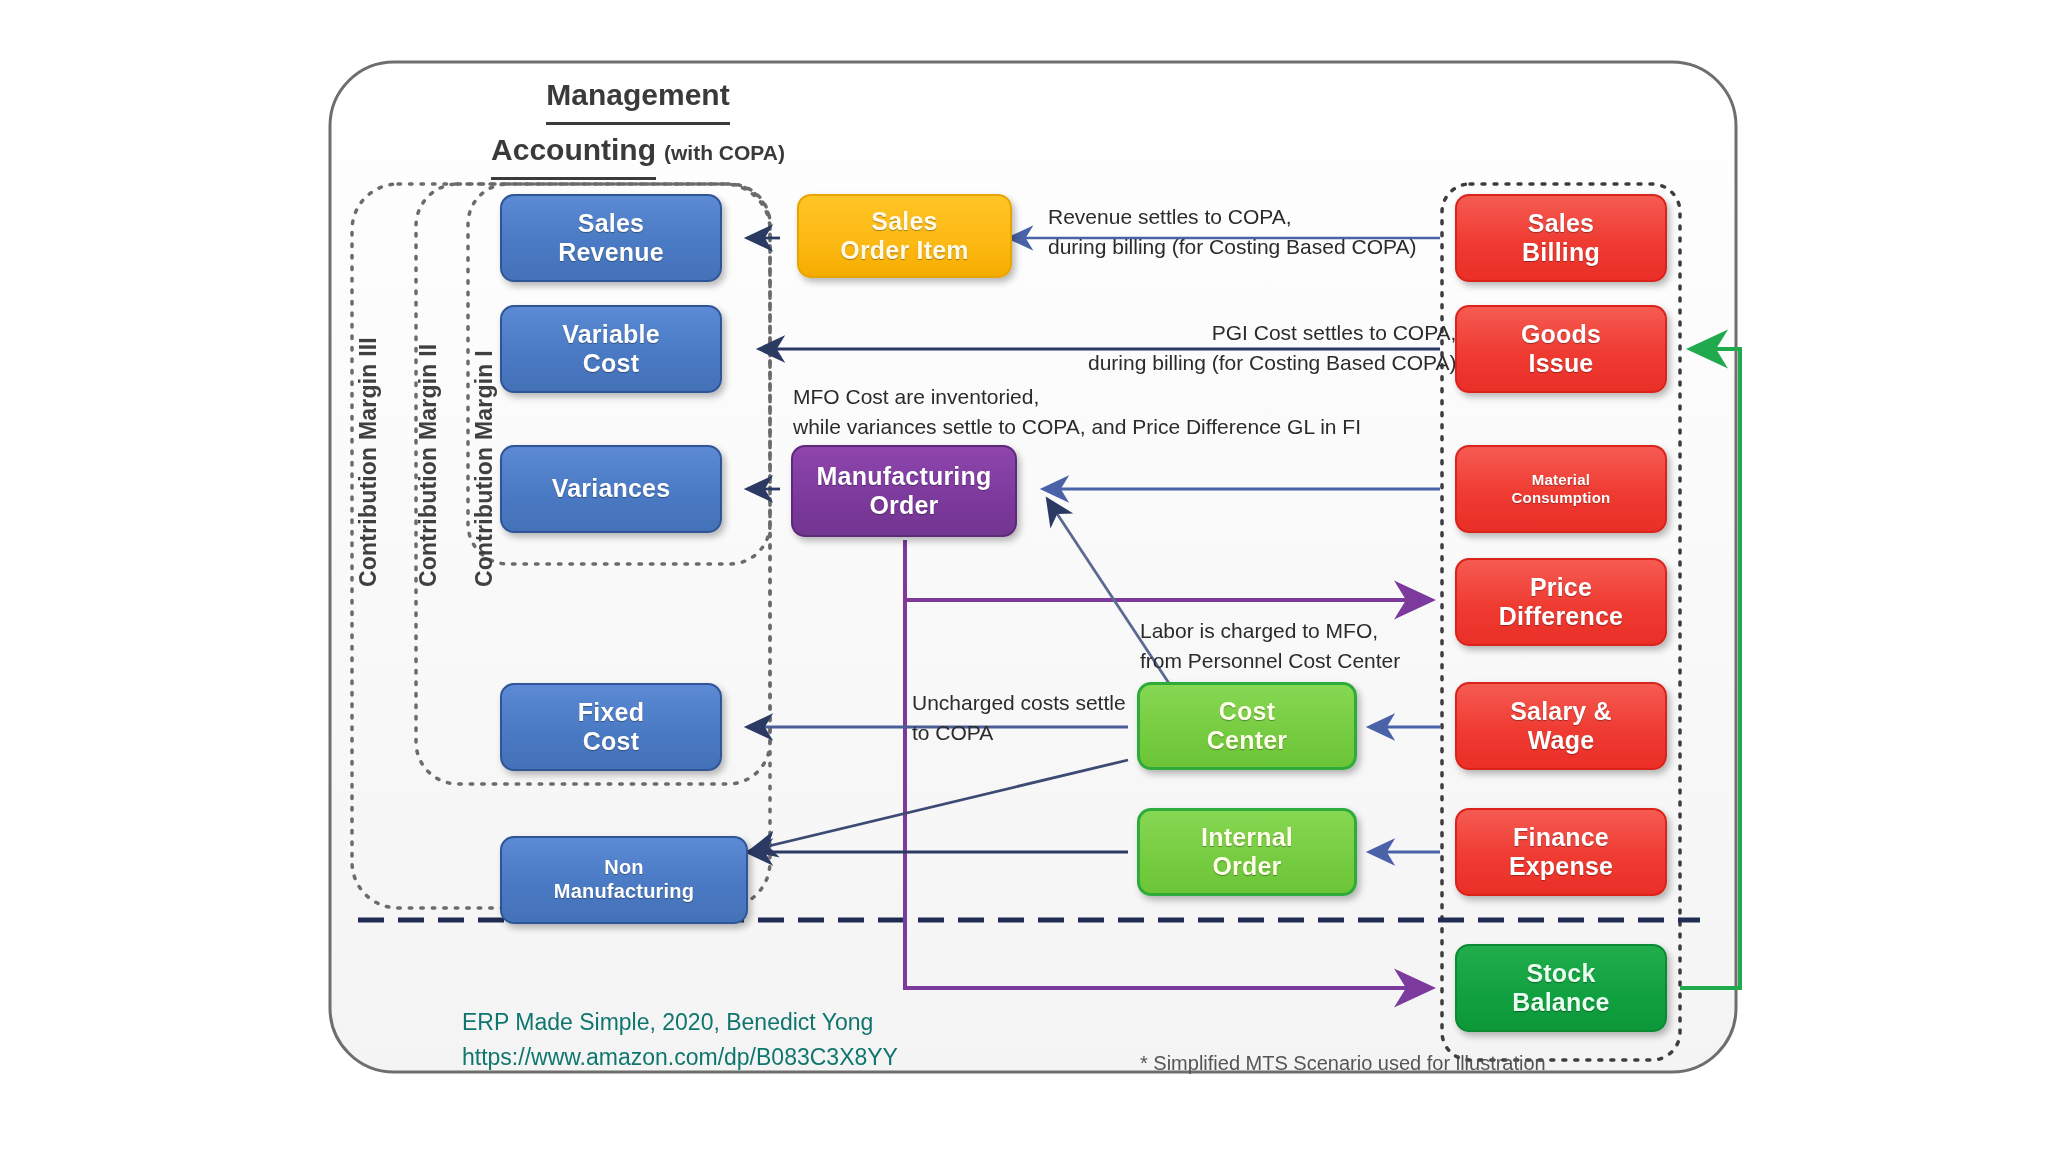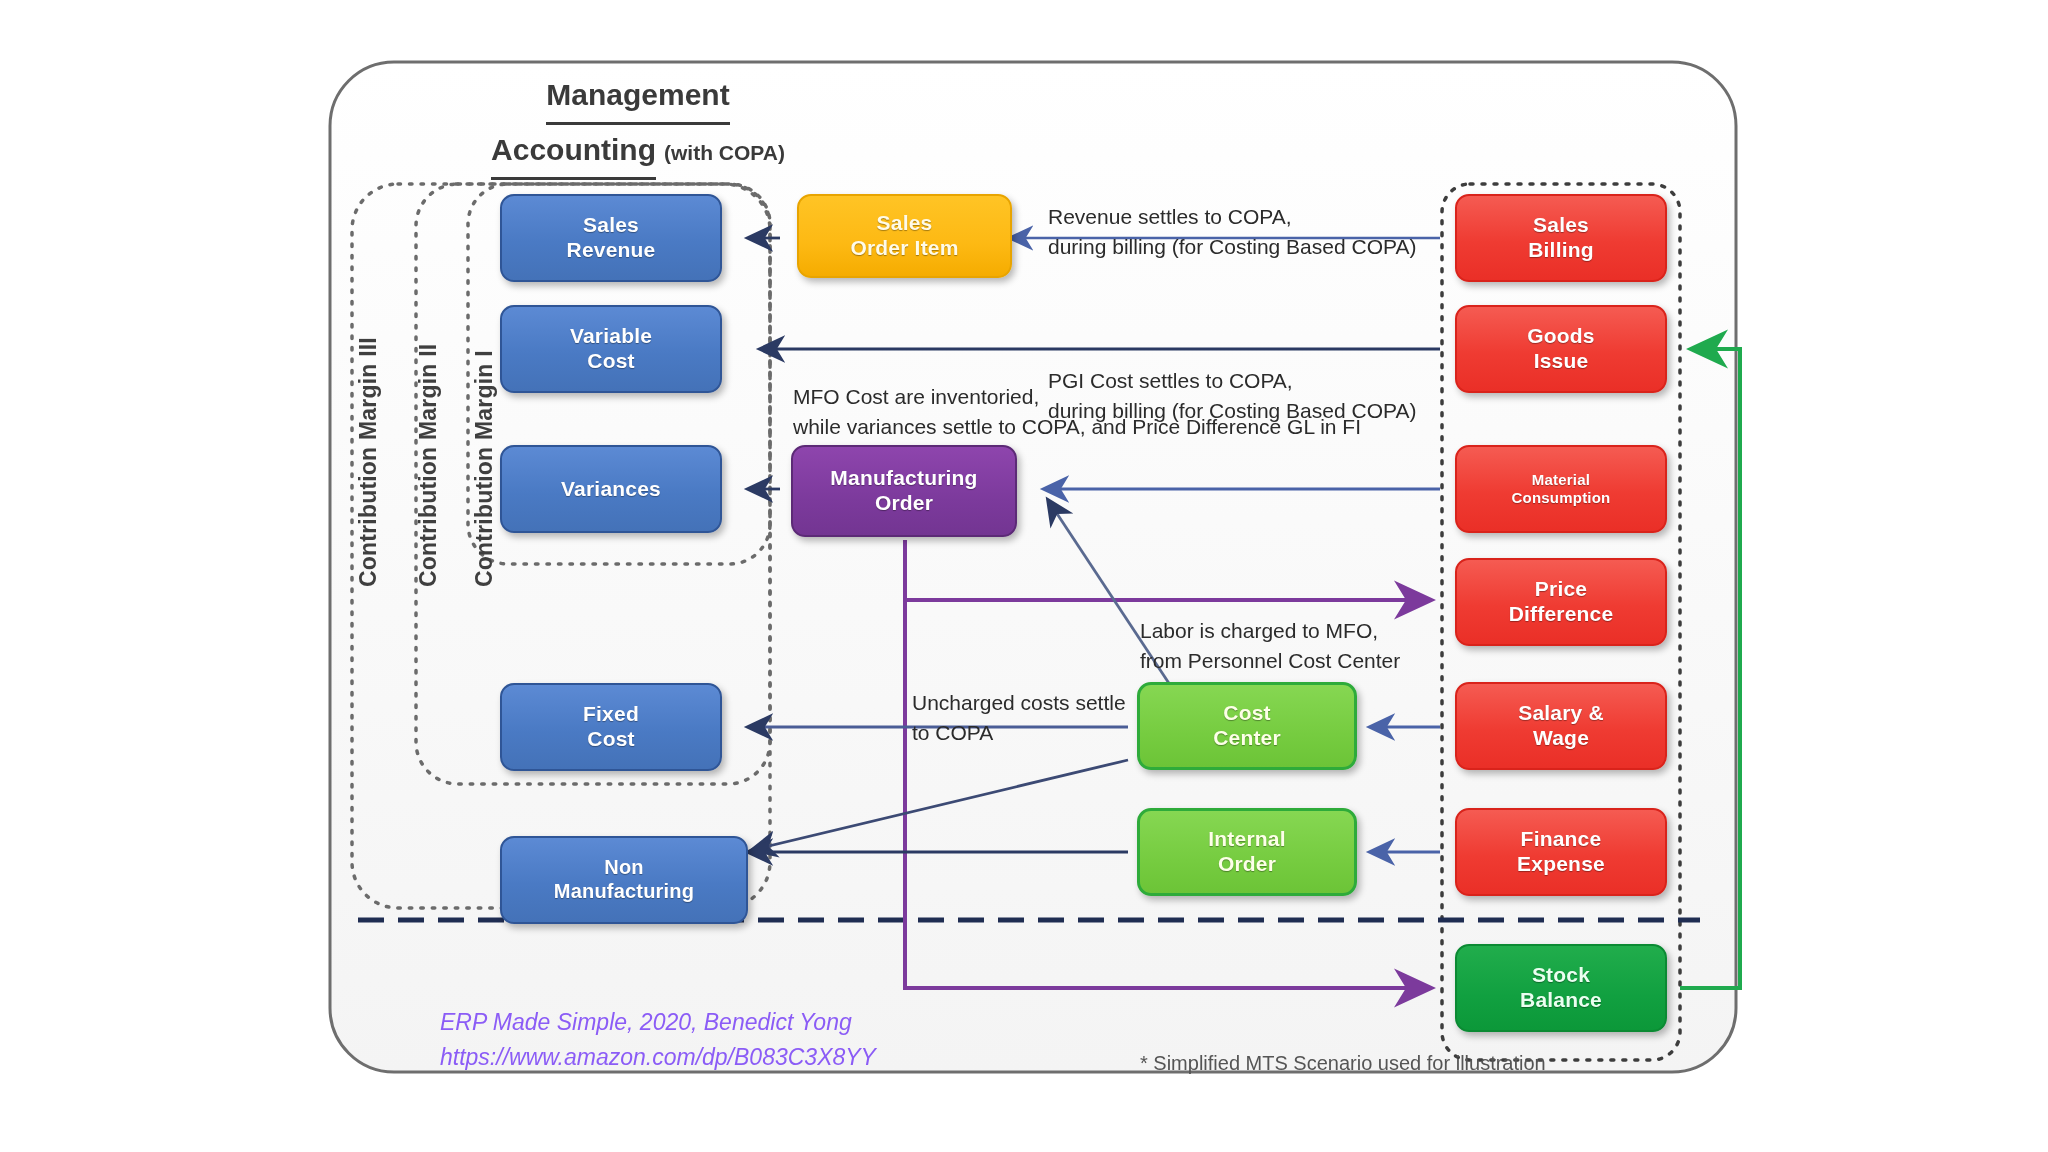--- a/index.html
+++ b/index.html
@@ -26,21 +26,21 @@
     flex-direction: column;
     align-items: center;
     justify-content: center;
     border-radius: 14px;
     box-shadow: 3px 4px 7px rgba(0,0,0,0.28);
     font-weight: bold;
     line-height: 1.18;
     text-align: center;
     color: #ffffff;
     text-shadow: 0 1px 1px rgba(0,0,0,0.35);
-    font-size: 21px;
+    font-size: 25px;
     letter-spacing: .2px;
     box-sizing: border-box;
     z-index: 6;
   }
   .node span { display: block; pointer-events: none; }
   .n-blue   { background: linear-gradient(180deg,#5c8ad4 0%,#4a7ac4 55%,#4472b8 100%); border: 2.5px solid #2f5596; }
   .n-orange { background: linear-gradient(180deg,#ffc425 0%,#fdb913 60%,#f5ac00 100%); border: 2.5px solid #e8a400; color:#fffbe8;}
   .n-purple { background: linear-gradient(180deg,#8e45ad 0%,#7c3a9c 60%,#733592 100%); border: 2.5px solid #5c2a76; }
   .n-red    { background: linear-gradient(180deg,#f55b52 0%,#ef3b32 55%,#ea2f27 100%); border: 2.5px solid #d9231b; }
   .n-green  { background: linear-gradient(180deg,#86d752 0%,#76cc40 60%,#6cc437 100%); border: 3px solid #2eab3a; color:#fdffe8;}
@@ -81,26 +81,26 @@
   .ann {
     position: absolute;
     font-size: 21px;
     color: #2b2b2b;
     line-height: 1.45;
     white-space: nowrap;
     z-index: 7;
   }
   .foot {
     position: absolute;
-    font-style: italic;
     font-size: 23px;
-    color: #8b5cf6;
+    color: #0f766e;
     line-height: 1.5;
     white-space: nowrap;
     z-index: 7;
+    margin-left: 22px;
   }
   .note {
     position: absolute;
     font-size: 20px;
     color: #555;
     white-space: nowrap;
     z-index: 7;
   }
 </style>
 </head>
@@ -259,21 +259,21 @@
   <div class="node n-dgreen" style="left:1455px; top:944px; width:212px; height:88px;">
     <span>Stock</span>
     <span>Balance</span>
   </div>
 
   <div class="ann" style="left:1048px; top:202px;">
     <div>Revenue settles to COPA,</div>
     <div>during billing (for Costing Based COPA)</div>
   </div>
 
-  <div class="ann" style="left:1048px; top:318px; text-align:left;margin-top:48px;">
+  <div class="ann" style="left:1088px; top:318px; text-align:right;">
     <div>PGI Cost settles to COPA,</div>
     <div>during billing (for Costing Based COPA)</div>
   </div>
 
   <div class="ann" style="left:793px; top:382px;">
     <div>MFO Cost are inventoried,</div>
     <div>while variances settle to COPA, and Price Difference GL in FI</div>
   </div>
 
   <div class="ann" style="left:1140px; top:616px;">

